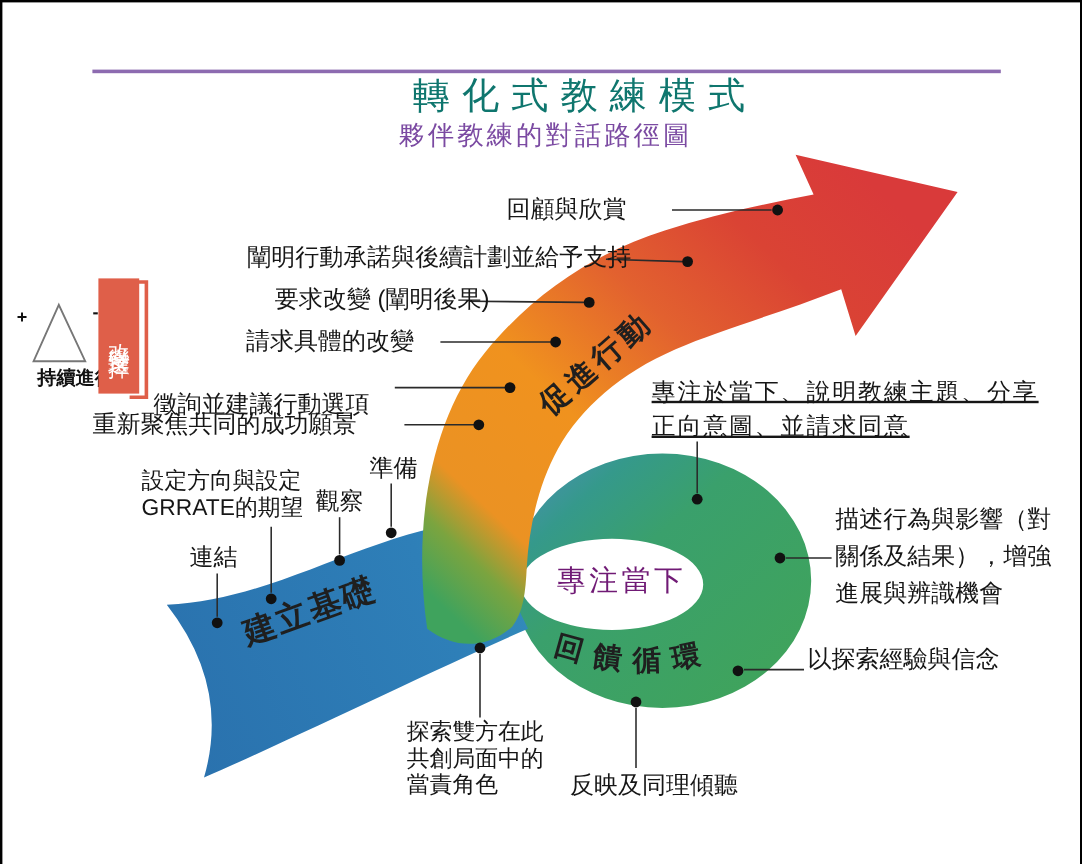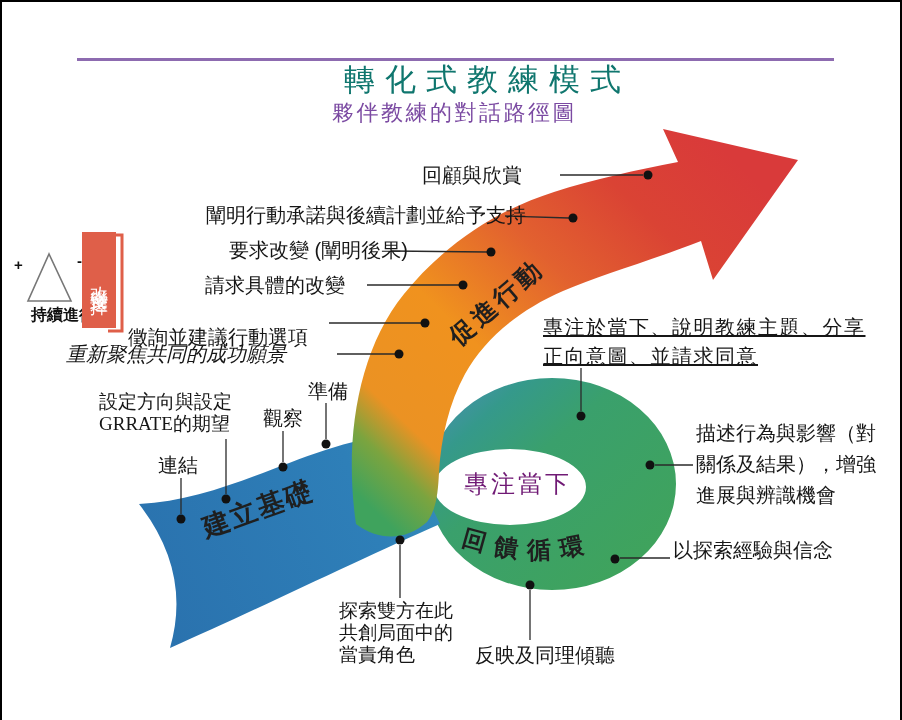--- a/index.html
+++ b/index.html
@@ -152,30 +152,30 @@
     </div>
   <div class="abs lbl" style="left:227px;top:236px;">
     <span class="ln">要求改變 (闡明後果)</span>
     </div>
   <div class="abs lbl" style="left:203px;top:271px;">
     <span class="ln">請求具體的改變</span>
     </div>
   <div class="abs lbl" style="left:126px;top:323px;">
     <span class="ln">徵詢並建議行動選項</span>
     </div>
-  <div class="abs lbl" style="left:64px;top:340px;font-style:italic;">
+  <div class="abs lbl" style="left:75px;top:340px;">
     <span class="ln">重新聚焦共同的成功願景</span>
     </div>
   <div class="abs lbl" style="left:306px;top:377px;">
     <span class="ln">準備</span>
     </div>
   <div class="abs lbl" style="left:261px;top:404px;text-align:center;">
     <span class="ln">觀察</span>
     </div>
-  <div class="abs lbl" style="left:97px;top:389px;font-size:19px;line-height:22px;font-family:Liberation Serif, serif;">
+  <div class="abs lbl" style="left:116px;top:389px;font-size:19px;line-height:22px;">
     <span class="ln">設定方向與設定</span>
     <span class="ln">GRRATE的期望</span>
     </div>
   <div class="abs lbl" style="left:156px;top:451px;">
     <span class="ln">連結</span>
     </div>
   <div class="abs lbl" style="left:541px;top:311px;line-height:29px;letter-spacing:1.5px;text-decoration:underline;">
     <span class="ln">專注於當下、說明教練主題、分享</span>
     <span class="ln">正向意圖、並請求同意</span>
     </div>

